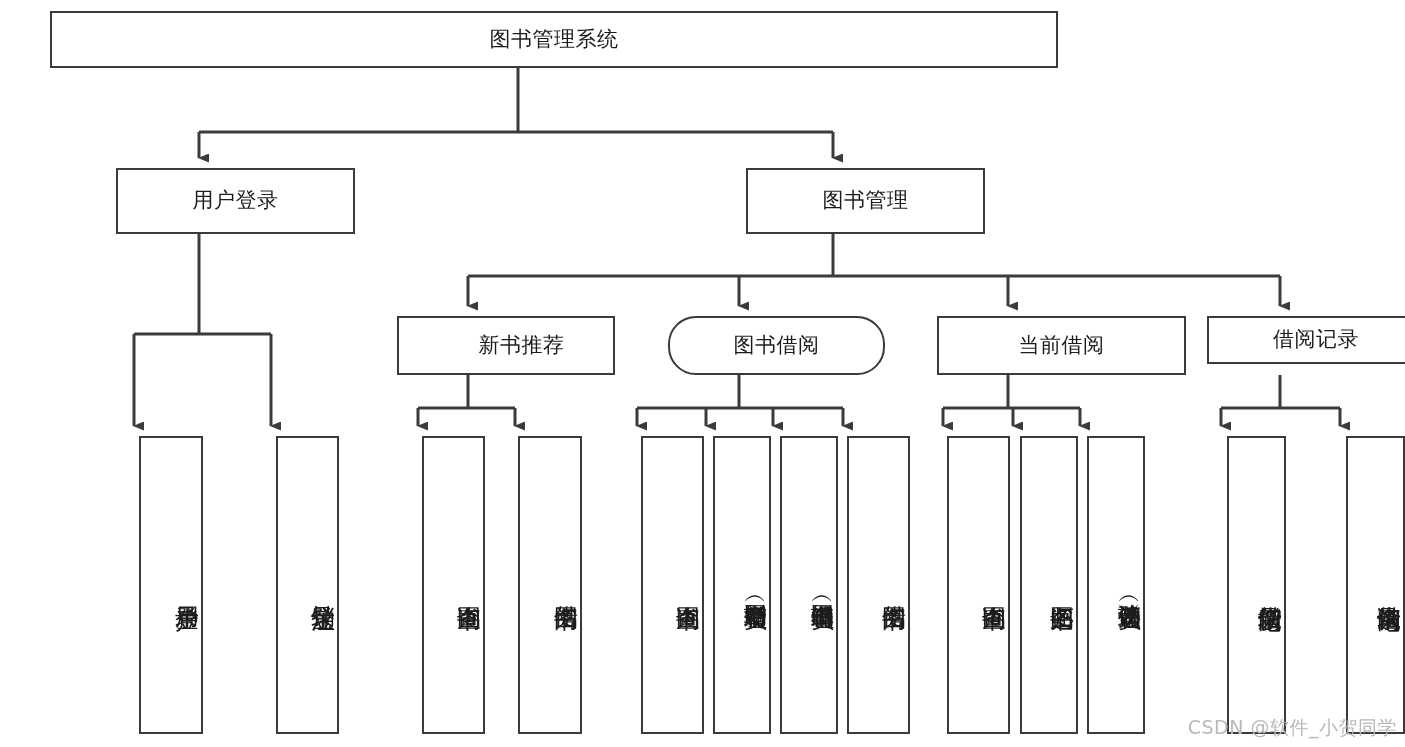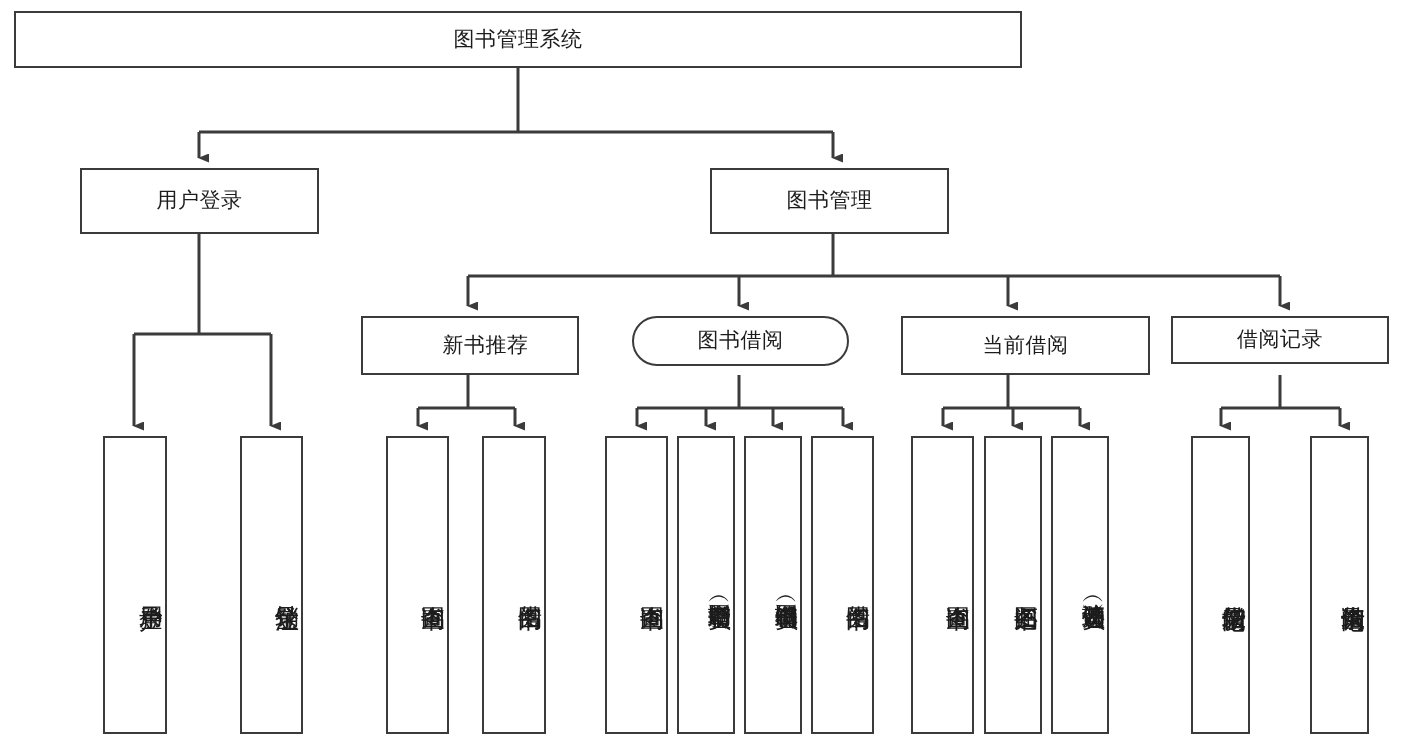--- a/index.html
+++ b/index.html
@@ -30,20 +30,21 @@
   .node {
     position: absolute;
     box-sizing: border-box;
     border: 2px solid #3b3b3b;
     background: #ffffff;
     display: flex;
     align-items: center;
     justify-content: center;
     color: #1c1c1c;
     letter-spacing: 0.5px;
+    margin-left: 36px;
   }
   .node.horizontal {
     font-size: 21px;
     line-height: 1.2;
     text-align: center;
     white-space: nowrap;
   }
   .node.vertical {
     writing-mode: vertical-rl;
     text-orientation: upright;
@@ -133,21 +134,21 @@
   <div class="node horizontal" id="node-l2-0" style="left: 80px; top: 168px; width: 239px; height: 66px;">
     <span>用户登录</span>
   </div>
   <div class="node horizontal" id="node-l2-1" style="left: 710px; top: 168px; width: 239px; height: 66px; justify-content: center;">
     <span>图书管理</span>
   </div>
 
   <div class="node horizontal" id="node-l3-0" style="left: 361px; top: 316px; width: 218px; height: 59px; padding-left: 31px;">
     <span>新书推荐</span>
   </div>
-  <div class="node horizontal" id="node-l3-1" style="left: 632px; top: 316px; width: 217px; height: 50px; border-radius: 28px;">
+  <div class="node horizontal" id="node-l3-1" style="left: 632px; top: 316px; width: 217px; height: 59px; border-radius: 28px;">
     <span>图书借阅</span>
   </div>
   <div class="node horizontal" id="node-l3-2" style="left: 901px; top: 316px; width: 249px; height: 59px;">
     <span>当前借阅</span>
   </div>
   <div class="node horizontal" id="node-l3-3" style="left: 1171px; top: 316px; width: 218px; height: 48px; text-align: right;">
     <span>借阅记录</span>
   </div>
 
   <div class="node vertical" id="node-leaf-0" style="left: 103px; top: 436px; width: 64px; height: 298px;">
@@ -183,14 +184,15 @@
   <div class="node vertical tall-text" id="node-leaf-10" style="left: 1051px; top: 436px; width: 58px; height: 298px;">
     <span>确认归还（管理员）</span>
   </div>
   <div class="node vertical" id="node-leaf-11" style="left: 1191px; top: 436px; width: 59px; height: 298px;">
     <span>新增借阅记录</span>
   </div>
   <div class="node vertical" id="node-leaf-12" style="left: 1310px; top: 436px; width: 59px; height: 298px;">
     <span>查询借阅记录</span>
   </div>
 
+  <div class="watermark">CSDN @软件_小贺同学</div>
 
 </div>
 
 </body></html>

